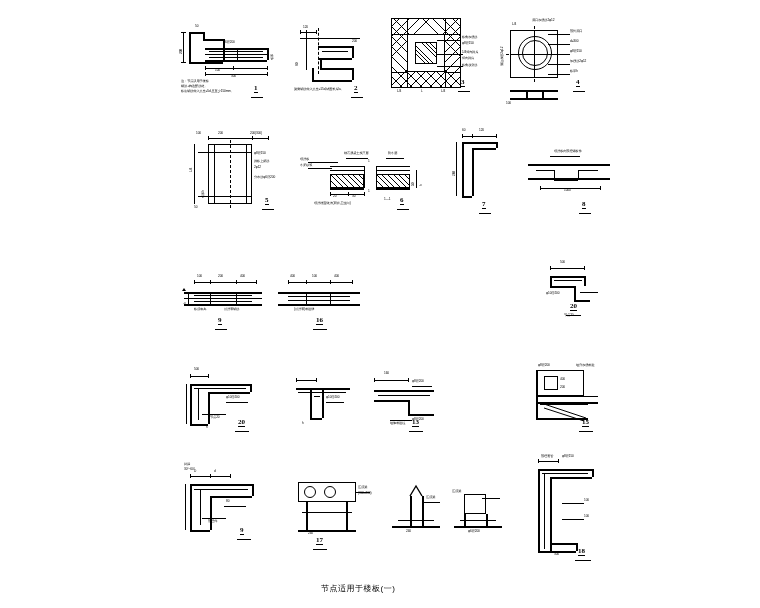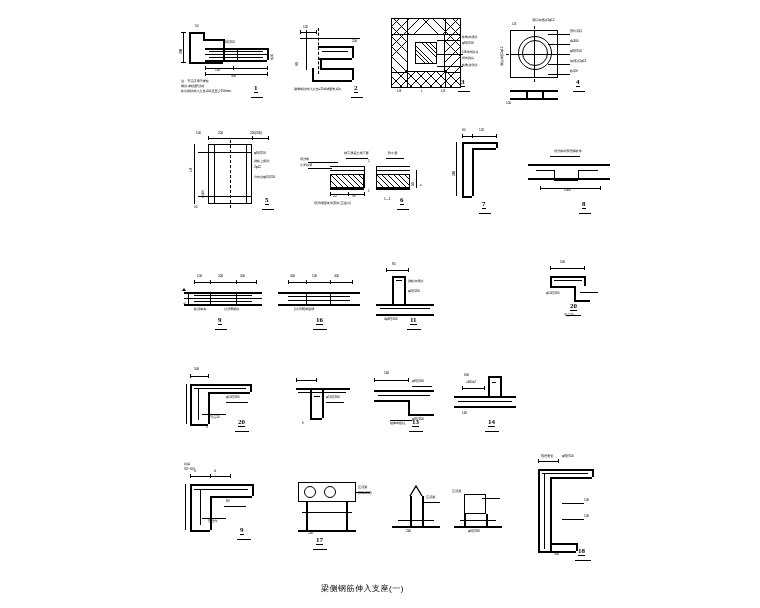--- a/index.html
+++ b/index.html
@@ -379,38 +379,20 @@
     <div class="hl" style="left:58px;top:24px;width:22px;"></div>
     <div class="dimtick" style="left:80px;top:22px;"></div>
     <div class="lbl" style="left:18px;top:17px;">400</div>
     <div class="lbl" style="left:40px;top:17px;">100</div>
     <div class="lbl" style="left:62px;top:17px;">400</div>
     <div class="lbl" style="left:22px;top:50px;">(后浇带)构造缝</div>
     <div class="num" style="left:44px;top:58px;"><u>16</u></div>
     <div class="hl" style="left:41px;top:71px;width:14px;"></div>
   </div>
 
-  <div class="det" style="left:370px;top:258px;width:70px;height:75px;">
-    <div class="hl2" style="left:6px;top:46px;width:58px;"></div>
-    <div class="hl2" style="left:6px;top:56px;width:58px;"></div>
-    <div class="vl2" style="left:22px;top:18px;height:28px;"></div>
-    <div class="vl2" style="left:34px;top:18px;height:28px;"></div>
-    <div class="hl2" style="left:22px;top:18px;width:12px;"></div>
-    <div class="hl" style="left:10px;top:50px;width:50px;"></div>
-    <div class="hl" style="left:26px;top:22px;width:6px;"></div>
-    <div class="hl" style="left:16px;top:12px;width:22px;"></div>
-    <div class="dimtick" style="left:16px;top:10px;"></div>
-    <div class="dimtick" style="left:38px;top:10px;"></div>
-    <div class="lbl" style="left:22px;top:5px;">80</div>
-    <div class="lbl" style="left:38px;top:22px;">挑板加强筋</div>
-    <div class="lbl" style="left:38px;top:32px;">φ6@200</div>
-    <div class="lbl" style="left:14px;top:60px;">4φ8@200</div>
-    <div class="num" style="left:40px;top:58px;"><u>11</u></div>
-    <div class="hl" style="left:37px;top:71px;width:14px;"></div>
-  </div>
 
 
   <div class="det" style="left:540px;top:256px;width:70px;height:78px;">
     <div class="hl2" style="left:10px;top:20px;width:34px;"></div>
     <div class="vl2" style="left:10px;top:20px;height:10px;"></div>
     <div class="hl2" style="left:10px;top:30px;width:24px;"></div>
     <div class="vl2" style="left:34px;top:30px;height:14px;"></div>
     <div class="hl2" style="left:34px;top:44px;width:16px;"></div>
     <div class="vl2" style="left:44px;top:20px;height:10px;"></div>
     <div class="hl" style="left:14px;top:24px;width:28px;"></div>
@@ -476,38 +458,42 @@
     <div class="hl" style="left:42px;top:24px;width:20px;"></div>
     <div class="hl" style="left:20px;top:58px;width:22px;"></div>
     <div class="lbl" style="left:14px;top:10px;">160</div>
     <div class="lbl" style="left:42px;top:18px;">φ8@200</div>
     <div class="lbl" style="left:42px;top:56px;">φ8@200</div>
     <div class="lbl" style="left:20px;top:60px;">墙体构造柱</div>
     <div class="num" style="left:42px;top:56px;"><u>13</u></div>
     <div class="hl" style="left:39px;top:69px;width:14px;"></div>
   </div>
 
-  <div class="det" style="left:448px;top:362px;width:75px;height:72px;">
-    <div class="hl2" style="left:6px;top:34px;width:62px;"></div>
+
+  <div class="det" style="left:530px;top:358px;width:80px;height:76px;">
+    <div class="box" style="left:6px;top:12px;width:48px;height:26px;"></div>
+    <div class="box" style="left:14px;top:18px;width:14px;height:14px;"></div>
+    <div class="hl" style="left:6px;top:38px;width:62px;"></div>
     <div class="hl2" style="left:6px;top:44px;width:62px;"></div>
-    <div class="vl2" style="left:40px;top:14px;height:20px;"></div>
-    <div class="vl2" style="left:52px;top:14px;height:20px;"></div>
-    <div class="hl2" style="left:40px;top:14px;width:12px;"></div>
-    <div class="hl" style="left:10px;top:39px;width:54px;"></div>
-    <div class="hl" style="left:44px;top:20px;width:4px;"></div>
-    <div class="hl" style="left:14px;top:26px;width:22px;"></div>
-    <div class="dimtick" style="left:14px;top:24px;"></div>
-    <div class="dimtick" style="left:36px;top:24px;"></div>
-    <div class="lbl" style="left:16px;top:12px;">600</div>
-    <div class="lbl" style="left:18px;top:19px;">≤600x2</div>
-    <div class="lbl" style="left:14px;top:50px;">140</div>
-    <div class="num" style="left:40px;top:56px;"><u>14</u></div>
-    <div class="hl" style="left:37px;top:69px;width:14px;"></div>
-  </div>
-
+    <div class="vl2" style="left:6px;top:12px;height:48px;"></div>
+    <div class="hl2" style="left:6px;top:60px;width:52px;"></div>
+    <div class="hl" style="left:10px;top:46px;width:48px;"></div>
+
+    <svg style="position:absolute;left:0;top:0;width:80px;height:76px;">
+      <line x1="14" y1="46" x2="56" y2="60" stroke="#000" stroke-width="1"></line>
+      <line x1="14" y1="50" x2="54" y2="63" stroke="#000" stroke-width="1"></line>
+    </svg>
+    <div class="lbl" style="left:46px;top:6px;">墙身加强构造</div>
+    <div class="lbl" style="left:30px;top:20px;">400</div>
+    <div class="lbl" style="left:30px;top:28px;">200</div>
+    <div class="lbl" style="left:8px;top:6px;">φ8@200</div>
+    <div class="lbl" style="left:10px;top:64px;"></div>
+    <div class="num" style="left:52px;top:60px;"><u>15</u></div>
+    <div class="hl" style="left:49px;top:73px;width:14px;"></div>
+  </div>
 
   <div class="det" style="left:180px;top:462px;width:100px;height:82px;">
     <div class="hl2" style="left:10px;top:22px;width:62px;"></div>
     <div class="vl2" style="left:10px;top:22px;height:46px;"></div>
     <div class="vl2" style="left:30px;top:34px;height:34px;"></div>
     <div class="hl2" style="left:10px;top:68px;width:20px;"></div>
     <div class="hl2" style="left:30px;top:34px;width:42px;"></div>
     <div class="vl2" style="left:72px;top:22px;height:12px;"></div>
     <div class="hl" style="left:14px;top:27px;width:54px;"></div>
     <div class="vl" style="left:20px;top:27px;height:36px;"></div>
@@ -588,15 +574,15 @@
     <div class="dimtick" style="left:42px;top:4px;"></div>
     <div class="lbl" style="left:46px;top:0px;">φ8@150</div>
     <div class="lbl" style="left:25px;top:0px;">预埋套管</div>
     <div class="lbl" style="left:68px;top:44px;">100</div>
     <div class="lbl" style="left:68px;top:60px;">100</div>
     <div class="lbl" style="left:38px;top:98px;">300</div>
     <div class="num" style="left:62px;top:92px;"><u>18</u></div>
     <div class="hl" style="left:59px;top:105px;width:16px;"></div>
   </div>
 
-  <div class="title" style="left:321px;top:583px;">梁侧钢筋伸入支座(一)</div>
+  <div class="title" style="left:321px;top:583px;">节点适用于楼板(一)</div>
 
 </div>
 
 </body></html>

